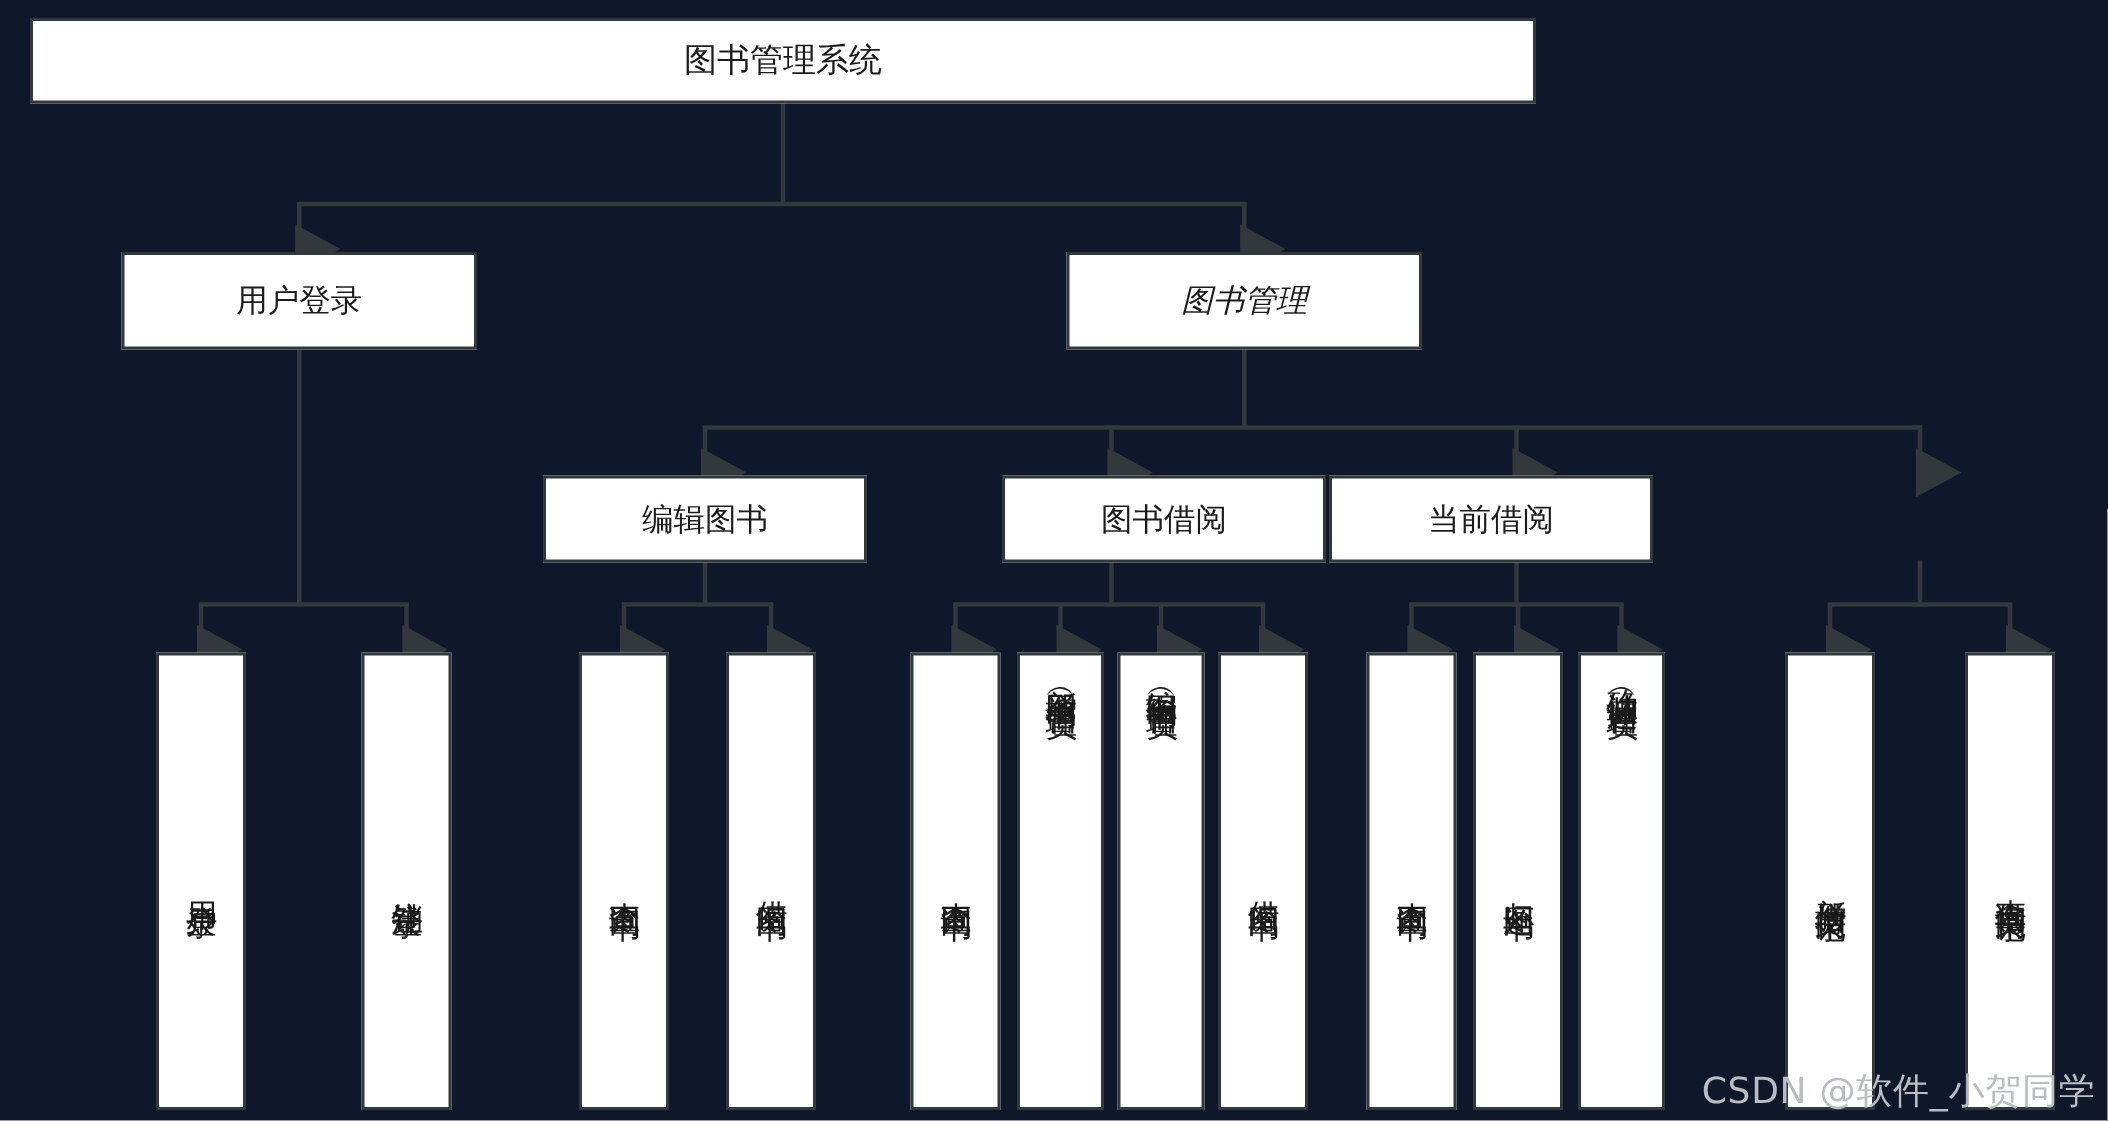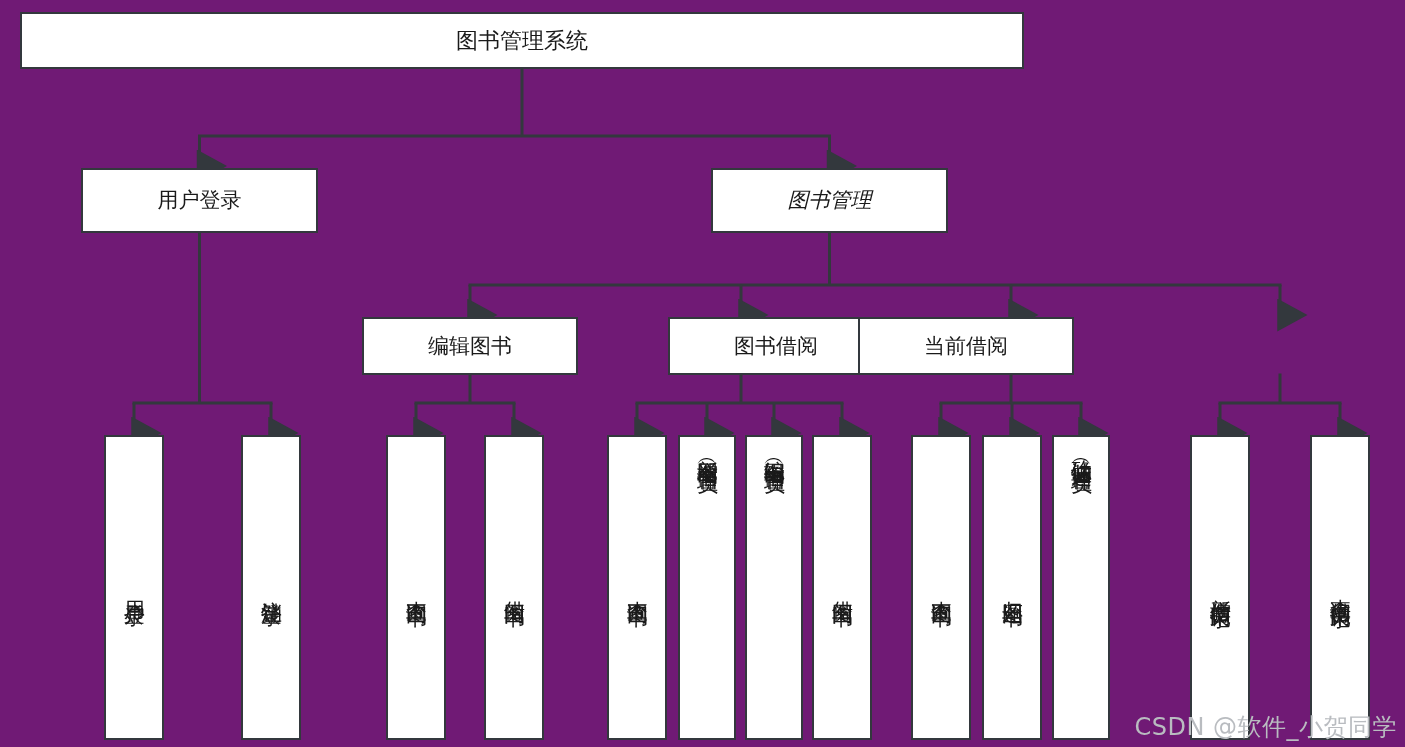--- a/index.html
+++ b/index.html
@@ -7,21 +7,21 @@
     padding: 0;
     background: #ffffff;
   }
   body {
     font-family: "DejaVu Sans", "Liberation Sans", sans-serif;
   }
   #canvas {
     position: relative;
     width: 1405px;
     height: 747px;
-    background: #701a75;
+    background: #0f172a;
     overflow: hidden;
   }
   #wires {
     position: absolute;
     left: 0;
     top: 0;
     width: 1405px;
     height: 747px;
     pointer-events: none;
   }
@@ -127,21 +127,21 @@
   <div class="node horiz" style="left: 711px; top: 168px; width: 237px; height: 65px; font-style: italic;">
     <span class="lbl">图书管理</span>
   </div>
 
   <div class="node horiz" style="left: 362px; top: 317px; width: 216px; height: 58px;">
     <span class="lbl">编辑图书</span>
   </div>
   <div class="node horiz" style="left: 668px; top: 317px; width: 216px; height: 58px; text-align: right;">
     <span class="lbl">图书借阅</span>
   </div>
-  <div class="node horiz" style="left: 858px; top: 317px; width: 216px; height: 58px; font-family: Liberation Serif, serif;">
+  <div class="node horiz" style="left: 886px; top: 317px; width: 216px; height: 58px; font-family: Liberation Serif, serif;">
     <span class="lbl">当前借阅</span>
   </div>
 
   <div class="node vert" style="left: 104px; top: 435px; width: 60px; height: 305px;">
     <span class="lbl">用户登录</span>
   </div>
   <div class="node vert" style="left: 241px; top: 435px; width: 60px; height: 305px;">
     <span class="lbl">注销登录</span>
   </div>
   <div class="node vert" style="left: 386px; top: 435px; width: 60px; height: 305px;">

